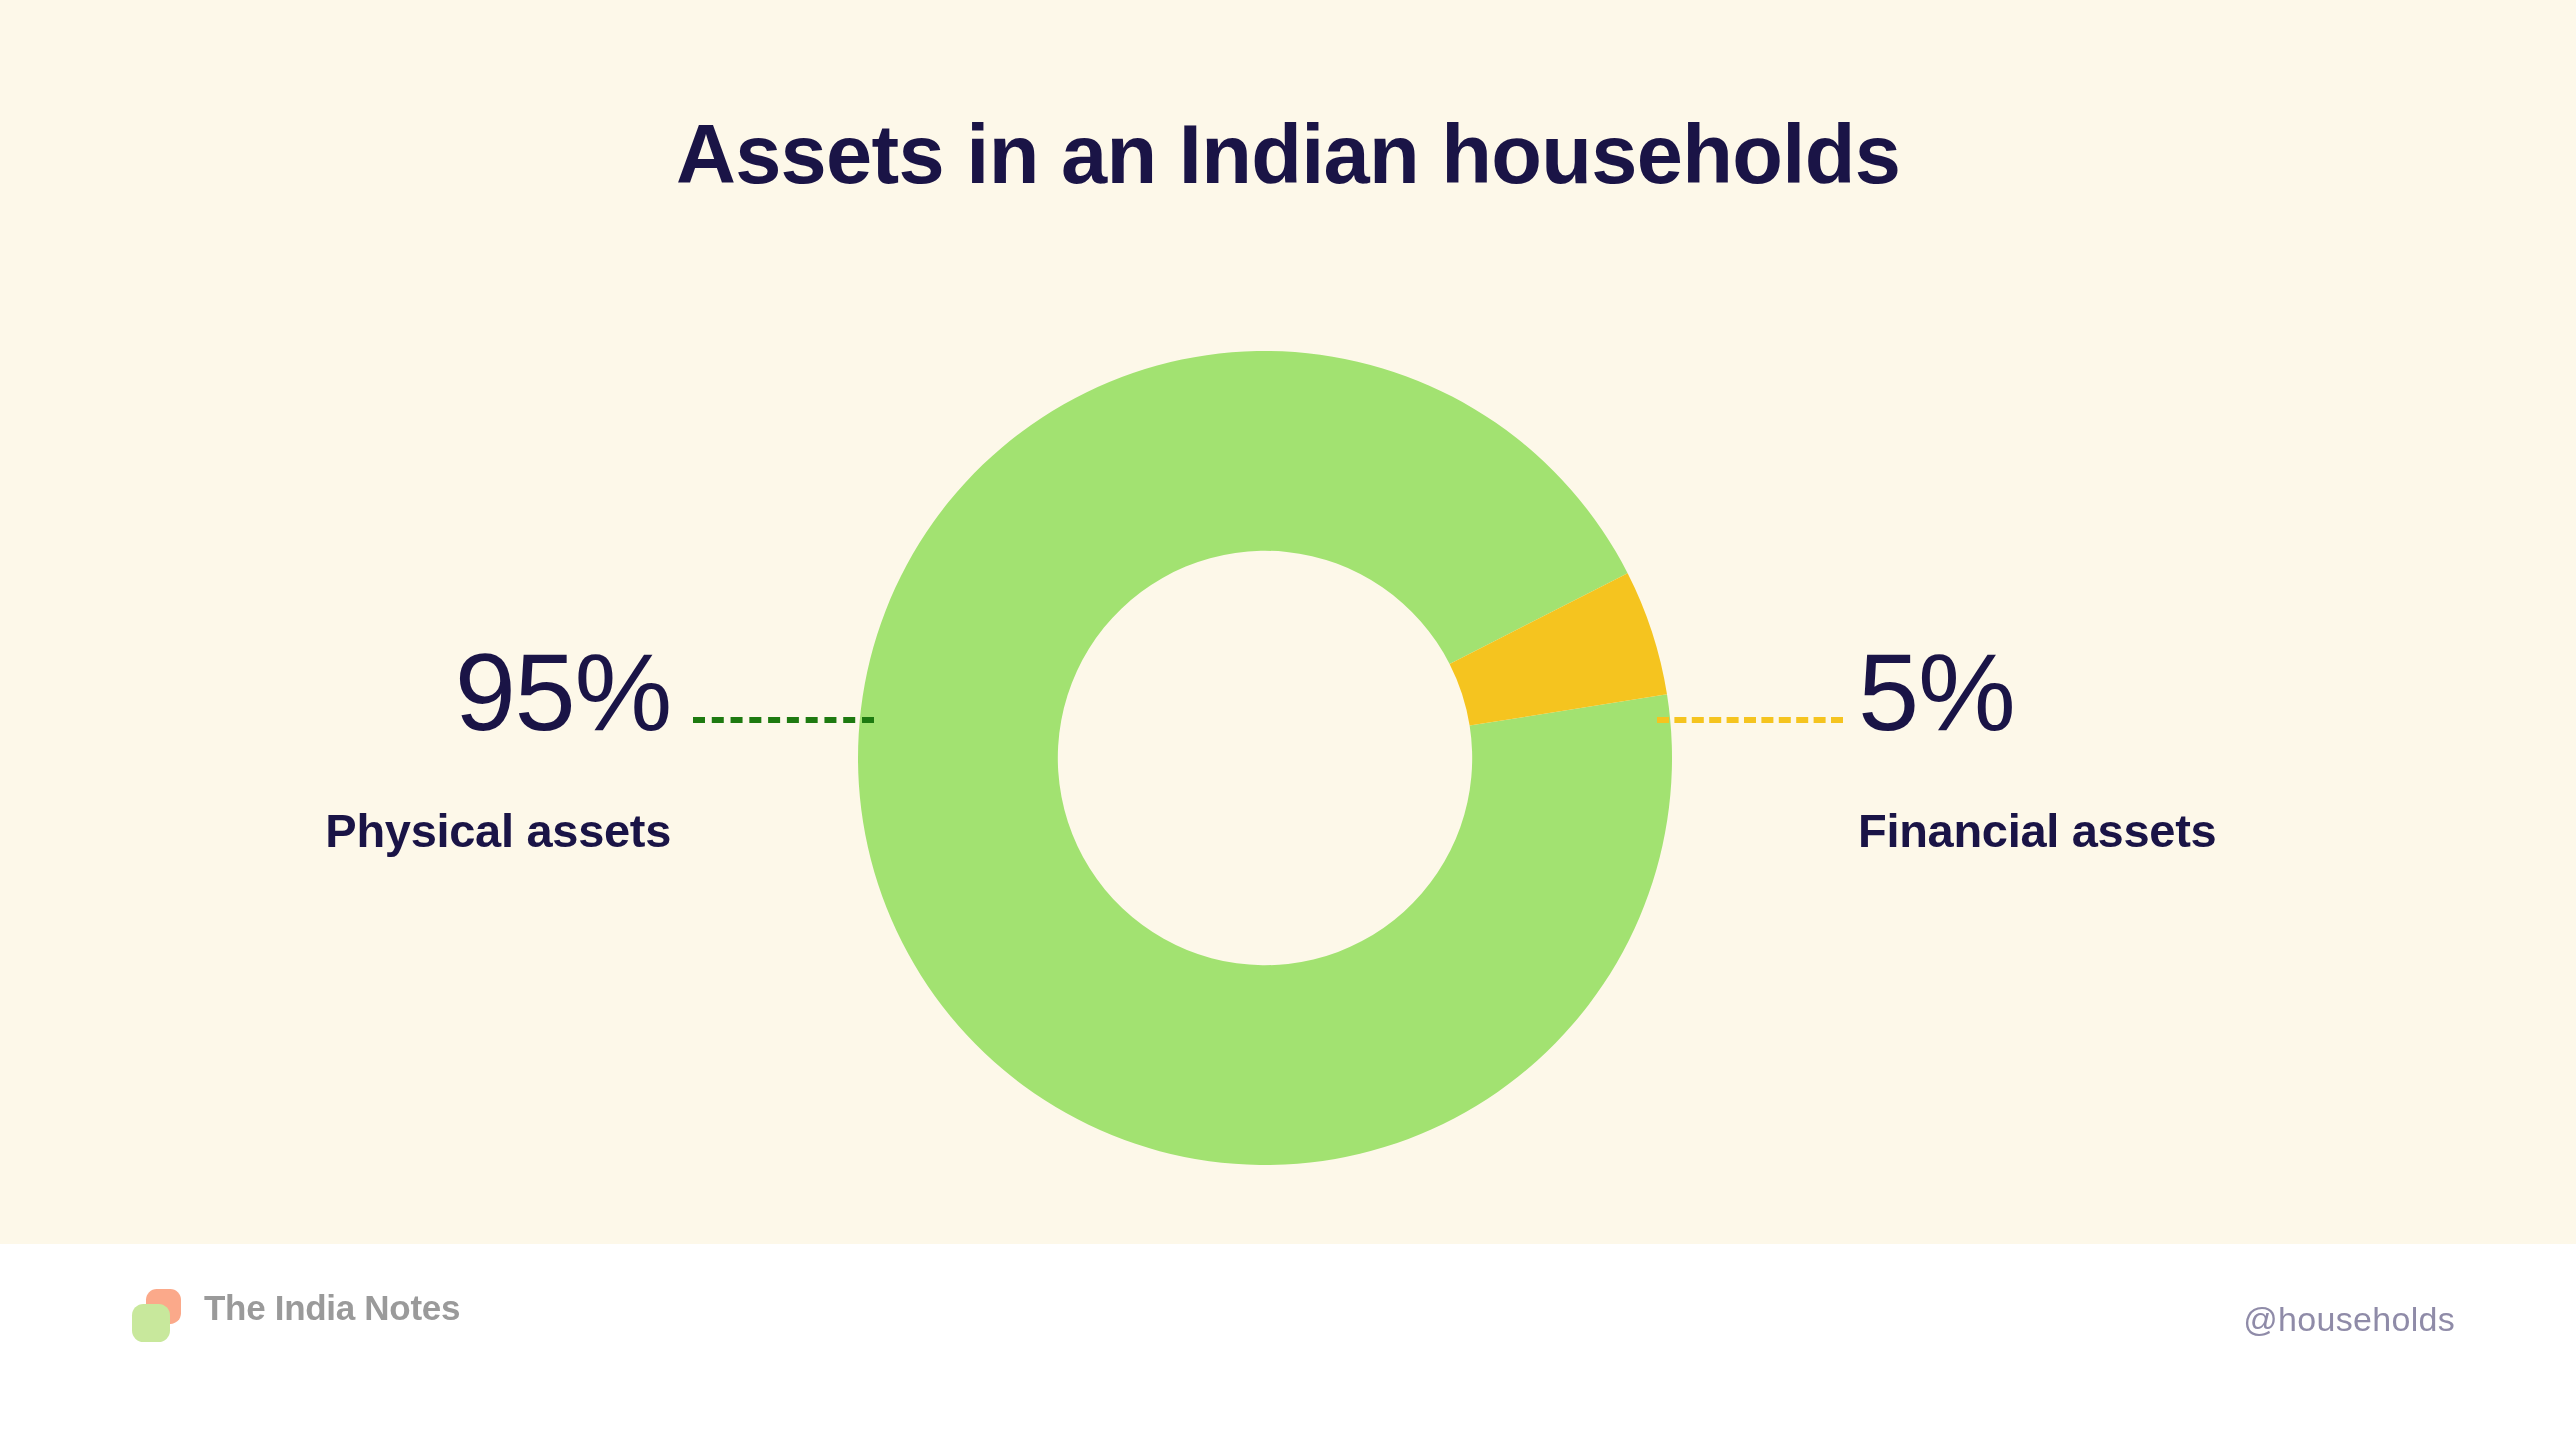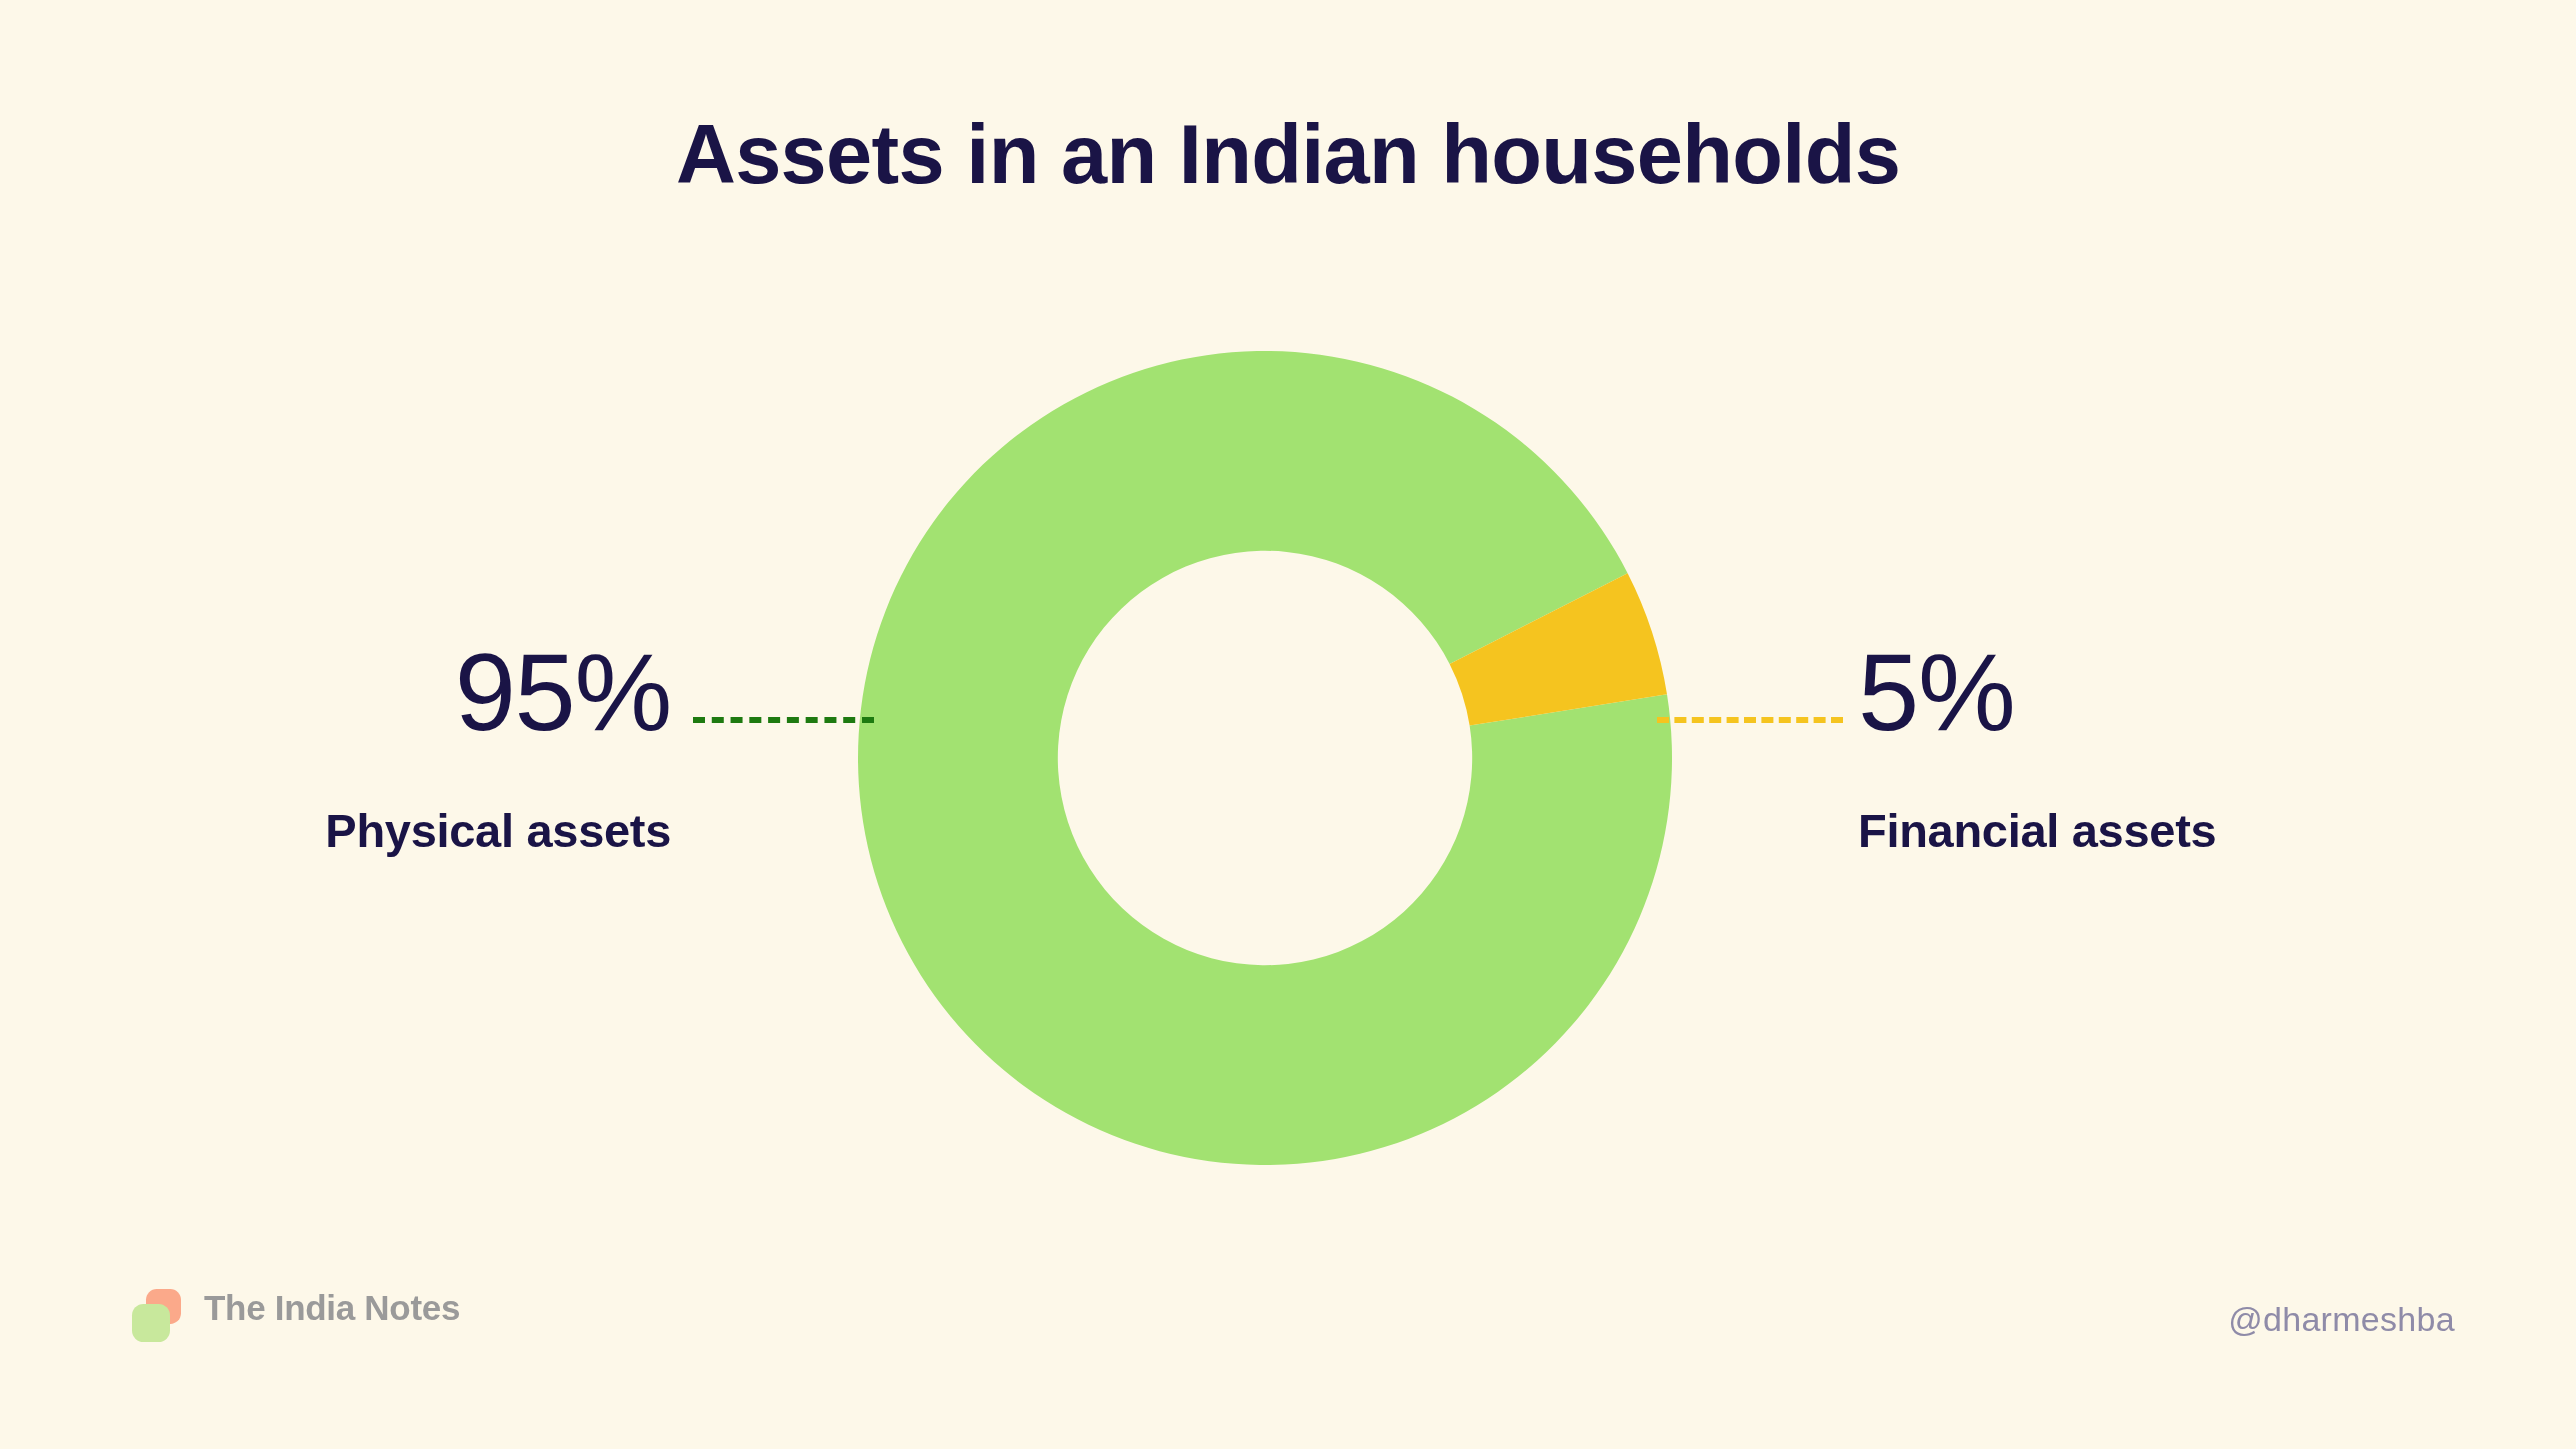--- a/index.html
+++ b/index.html
@@ -9,21 +9,21 @@
   body {
     width: 2576px;
     height: 1449px;
     overflow: hidden;
     font-family: "Liberation Sans", sans-serif;
   }
 
   #canvas {
     position: relative;
     width: 2576px;
-    height: 1449px;
+    height: 1244px;
     background: #FDF8E9;
   }
 
   
   .chart-title {
     position: absolute;
     left: 0;
     top: 107px;
     width: 2576px;
     text-align: center;
@@ -190,16 +190,16 @@
   </div>
 
   <div class="brand">
     <div class="brand-mark">
       <div class="mark-back"></div>
       <div class="mark-front"></div>
     </div>
     <div class="brand-name">The India Notes</div>
   </div>
 
-  <div class="handle">@dharmeshba</div>
+  <div class="handle">@households</div>
 
 </div>
 
 
 </body></html>

